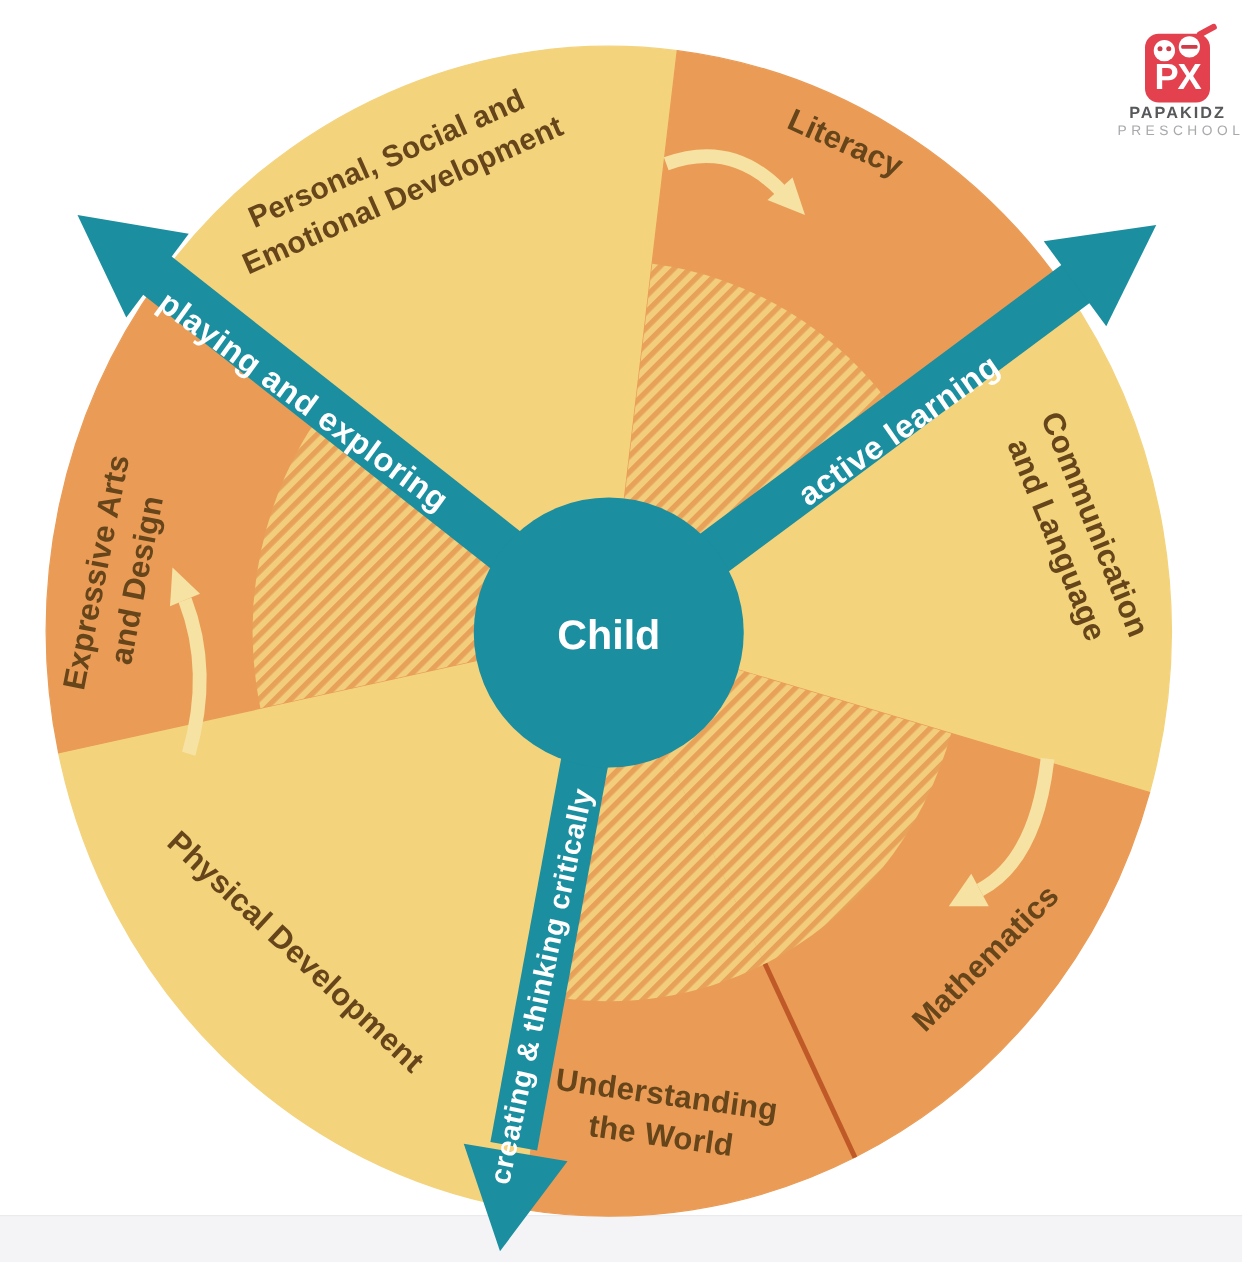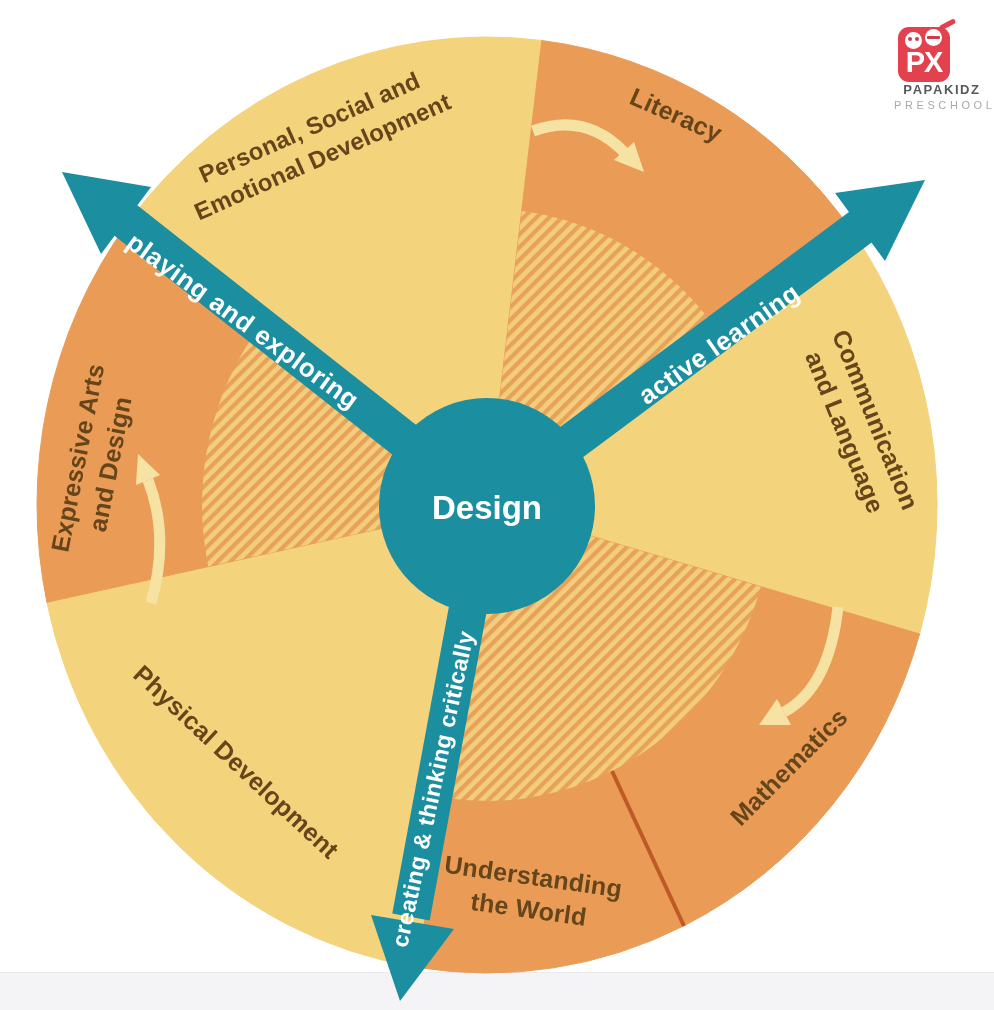--- a/index.html
+++ b/index.html
@@ -15,21 +15,21 @@
   
   .lbl{
     position:absolute;transform:translate(-50%,-50%) rotate(var(--rot,0deg));
     text-align:center;white-space:nowrap;line-height:1.32;
   }
   .seg-lbl{color:#66451a;font-weight:bold;font-size:25px;letter-spacing:.2px;}
   .arrow-lbl{color:#ffffff;font-weight:bold;font-size:26px;letter-spacing:.5px;}
   .center-lbl{color:#ffffff;font-weight:bold;font-size:33px;line-height:1.32;}
   
   .logo{position:absolute;left:894px;top:20px;width:96px;text-align:center;}
-  .logo-mark{position:relative;margin:0 auto;width:52px;height:57px;padding-left:36px;}
+  .logo-mark{position:relative;margin:0 auto;width:52px;height:57px;}
   .logo-square{
     position:absolute;left:0;top:7px;width:52px;height:55px;background:#e2414d;border-radius:11px;
   }
   .pan-handle{
     position:absolute;left:41px;top:2px;width:17px;height:5px;background:#e2414d;
     border-radius:2px;transform:rotate(-28deg);
   }
   .face{position:absolute;width:17px;height:17px;background:#ffffff;border-radius:50%;}
   .face-l{left:7px;top:12px;}
   .face-r{left:27px;top:9px;}
@@ -96,21 +96,21 @@
     </g>
     <g>
       <line x1="487" y1="505" x2="411" y2="917" stroke="#1b8e9f" stroke-width="38"></line>
       <polygon points="400,1001 371,915 454,929" fill="#1b8e9f"></polygon>
     </g>
 
     <circle cx="487" cy="506" r="108" fill="#1b8e9f"></circle>
   </svg>
 
   <div class="lbl center-lbl" style="left:487px;top:508px;">
-    <div>Design</div>
+    <div>Child</div>
   </div>
 
   <div class="lbl arrow-lbl" style="left:243px;top:321px;--rot:36deg;">playing and exploring</div>
   <div class="lbl arrow-lbl" style="left:719px;top:344px;--rot:-35deg;">active learning</div>
   <div class="lbl arrow-lbl" style="left:433px;top:789px;--rot:-78deg;font-size:23px;">creating &amp; thinking critically</div>
 
   <div class="lbl seg-lbl" style="left:316px;top:142px;--rot:-24deg;font-size:24px;">
     <div>Personal, Social and</div>
     <div>Emotional Development</div>
   </div>

